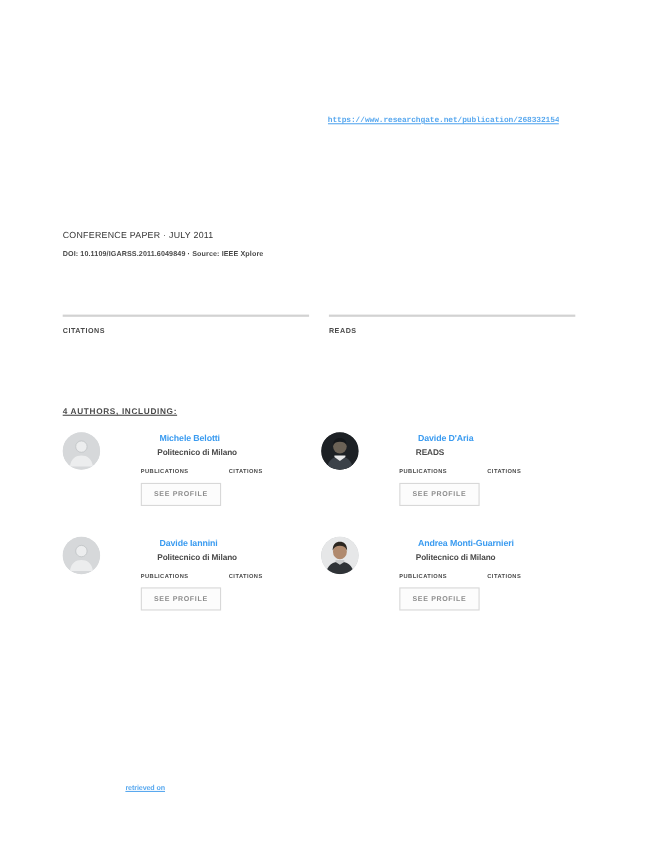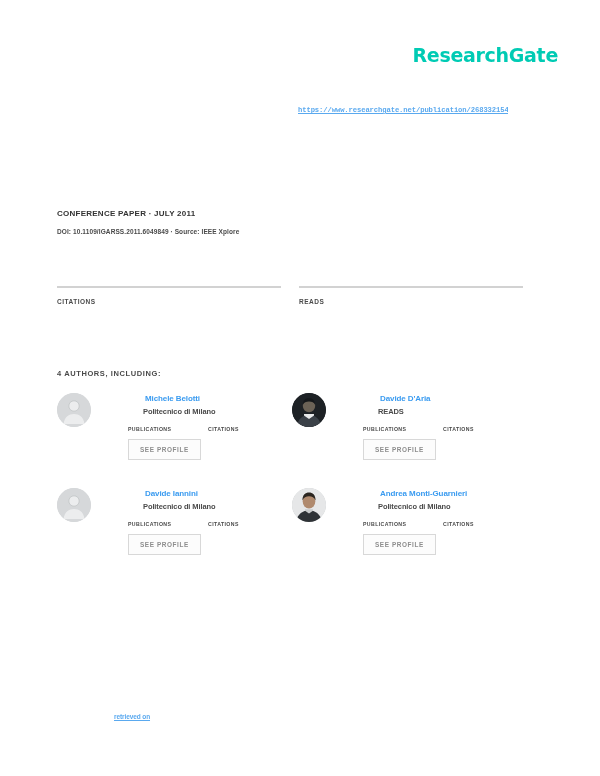--- a/index.html
+++ b/index.html
@@ -52,21 +52,21 @@
 
   
   .meta {
     position: absolute;
     left: 57px;
     top: 209px;
     width: 300px;
   }
   .meta-type {
     font-size: 8px;
-    font-weight: bold;
+    font-weight: normal;
     letter-spacing: 0.25px;
     color: #333333;
     margin-bottom: 10px;
     white-space: nowrap;
   }
   .meta-doi {
     font-size: 6.5px;
     font-weight: bold;
     letter-spacing: 0.1px;
     color: #4a4a4a;
@@ -107,20 +107,21 @@
 
   
   .authors-heading {
     position: absolute;
     left: 57px;
     top: 369px;
     font-size: 7.5px;
     font-weight: bold;
     letter-spacing: 0.6px;
     color: #4a4a4a;
+    text-decoration: underline;
   }
 
   .authors-grid {
     position: absolute;
     left: 57px;
     top: 391px;
     width: 470px;
     display: grid;
     grid-template-columns: 235px 235px;
     grid-auto-rows: 95px;
@@ -214,21 +215,20 @@
     text-decoration: underline;
     letter-spacing: -0.1px;
     white-space: nowrap;
   }
 </style>
 </head>
 <body>
 
 <div class="page">
 
-  <div class="rg-logo">ResearchGate</div>
 
   <a class="url-line" href="#">https://www.researchgate.net/publication/268332154</a>
 
   <div class="meta">
     <div class="meta-type">CONFERENCE PAPER · JULY 2011</div>
     <div class="meta-doi">DOI: 10.1109/IGARSS.2011.6049849 · Source: IEEE Xplore</div>
   </div>
 
   <div class="stats">
     <div class="stat-col">

